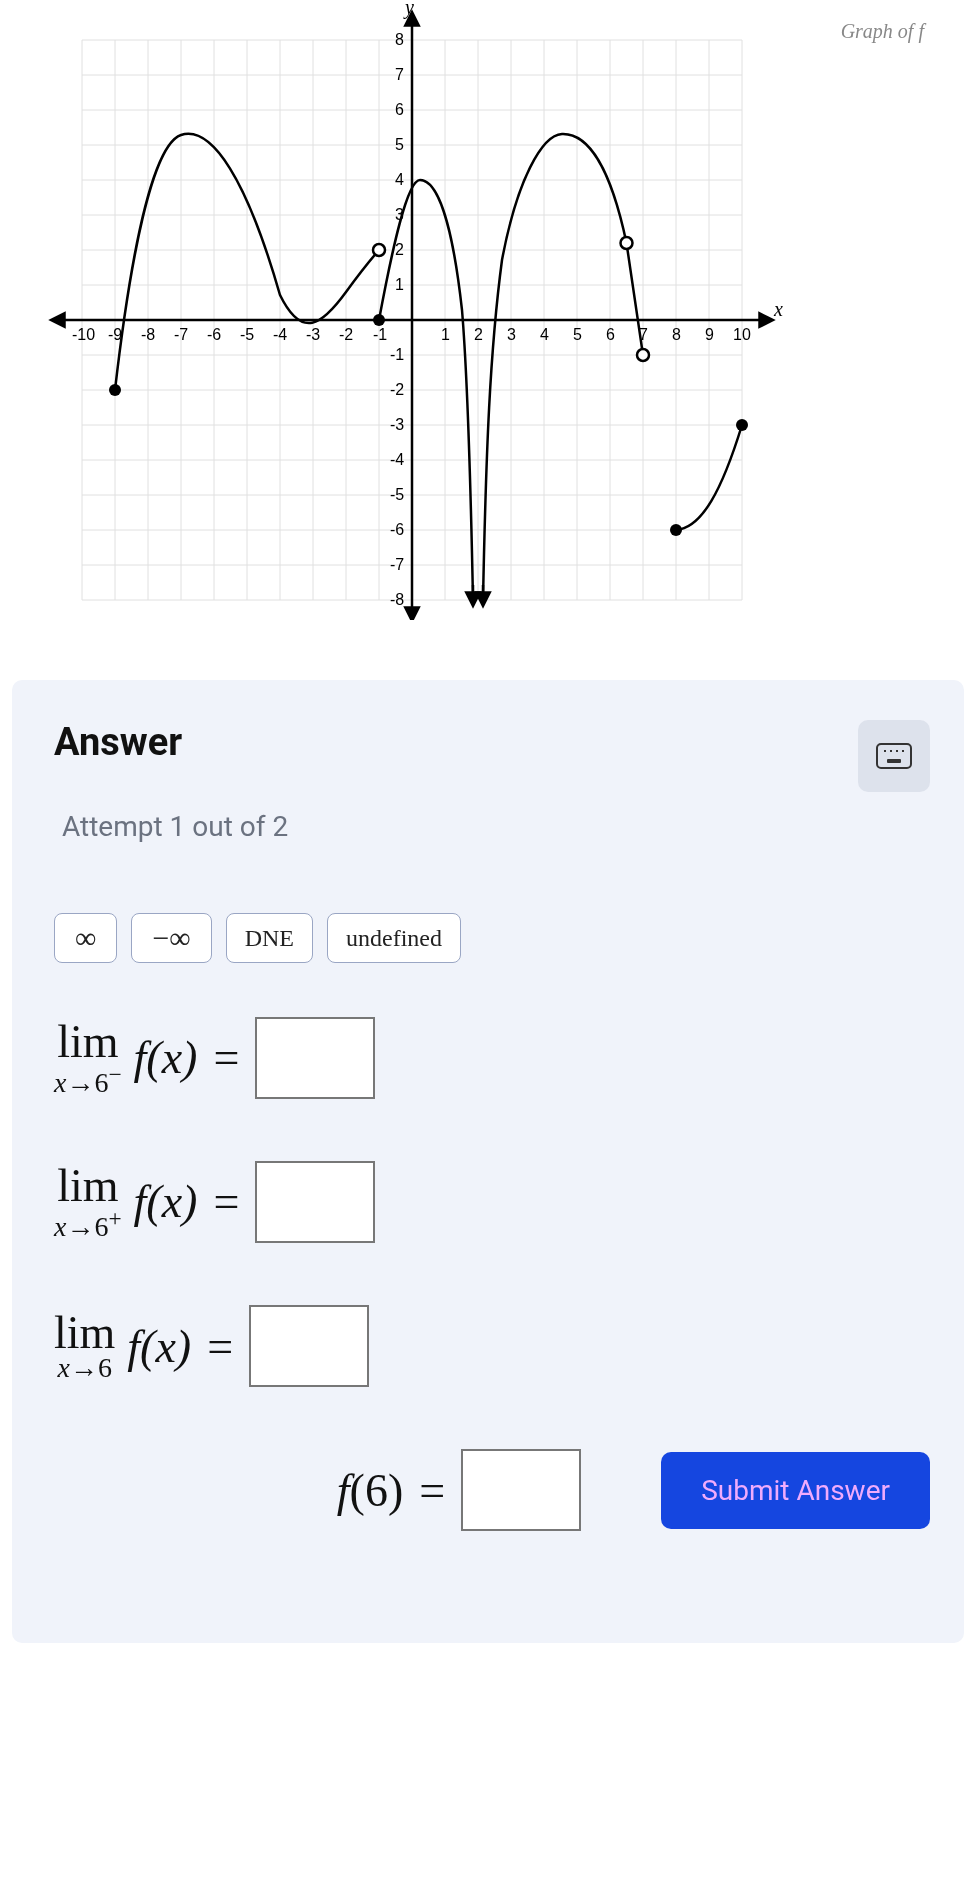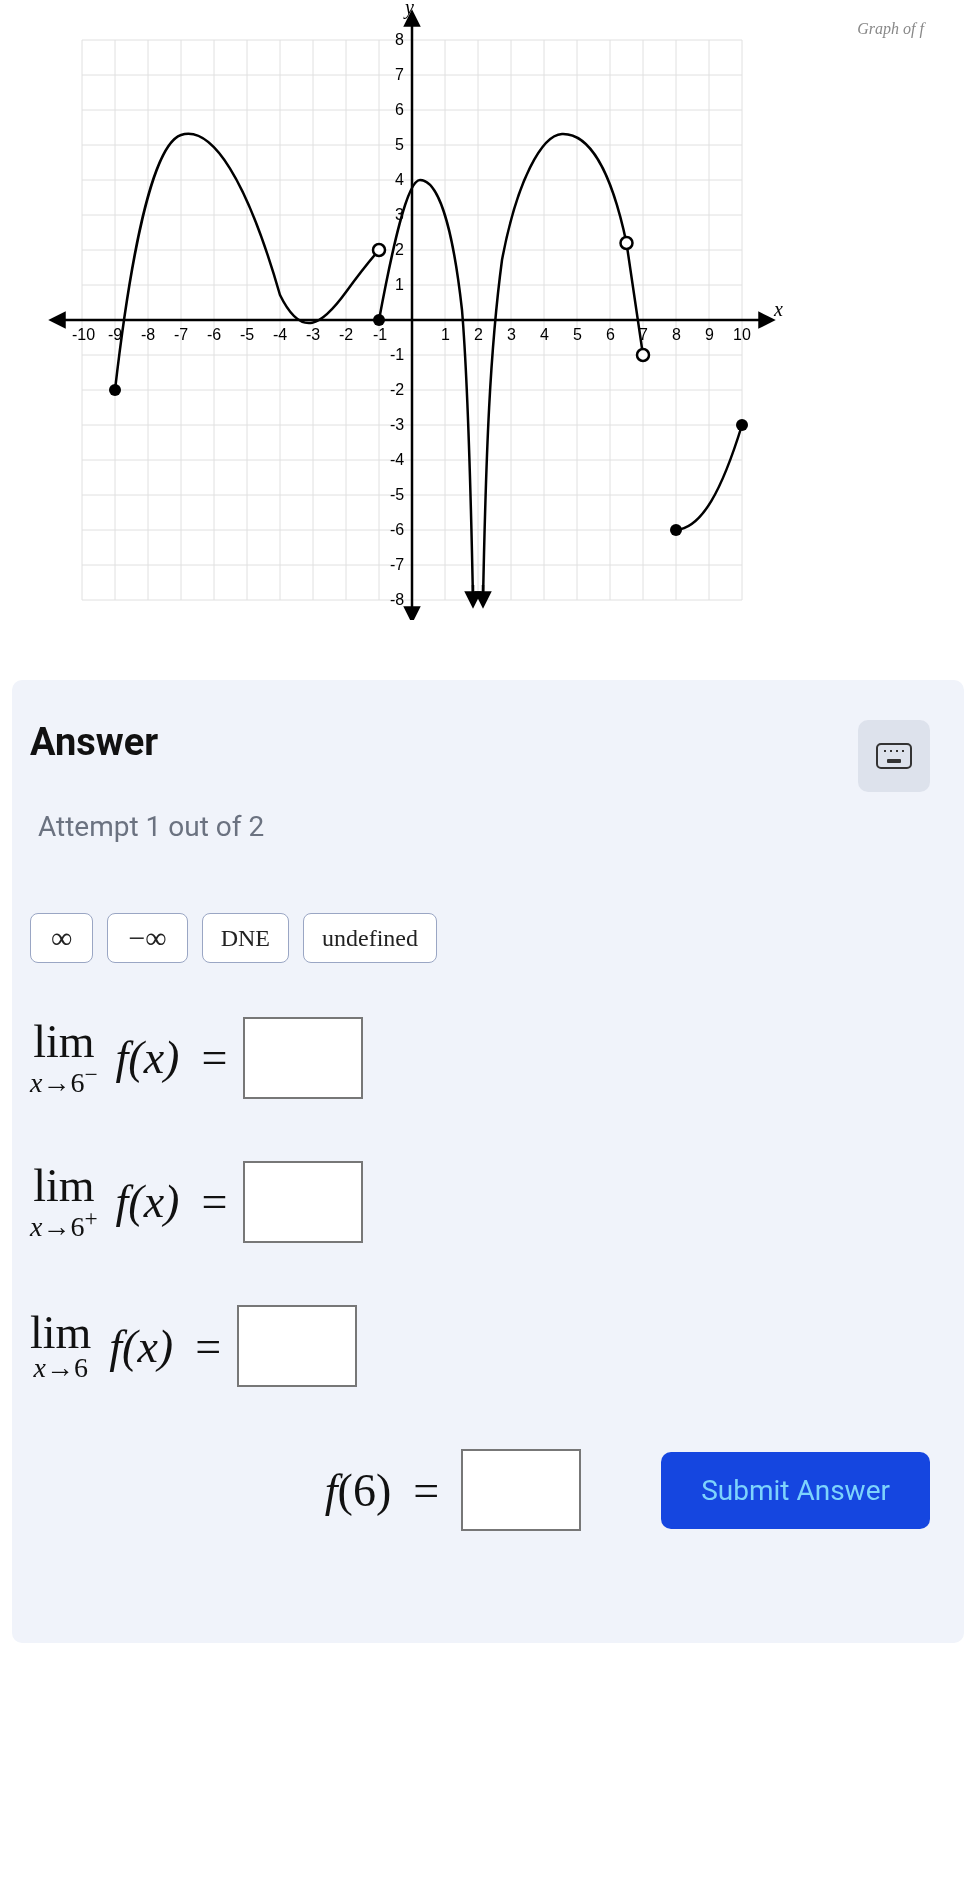--- a/index.html
+++ b/index.html
@@ -16,31 +16,31 @@
     position: relative;
     width: 100%;
     height: 620px;
     margin-bottom: 60px;
   }
   .graph-title {
     position: absolute;
     top: 20px;
     right: 40px;
     font-family: Georgia, 'Times New Roman', serif;
-    font-size: 16px;
+    font-size: 20px;
     color: #888;
     font-style: italic;
   }
   .graph-title .f {
     font-style: italic;
   }
   .answer-panel {
     background: #f0f3fa;
     border-radius: 10px;
-    padding: 40px 34px 50px 18px;
+    padding: 40px 34px 50px 42px;
     position: relative;
   }
   .answer-header {
     display: flex;
     justify-content: space-between;
     align-items: flex-start;
   }
   .answer-title {
     font-size: 38px;
     font-weight: 700;
@@ -111,21 +111,20 @@
     display: flex;
     align-items: center;
     margin-bottom: 62px;
     font-family: Georgia, 'Times New Roman', serif;
   }
   .limit-expr {
     font-size: 46px;
     color: #111;
     display: flex;
     align-items: center;
-    gap: 6px;
   }
   .lim-block {
     display: inline-flex;
     flex-direction: column;
     align-items: center;
     line-height: 1;
     margin-right: 12px;
   }
   .lim-top { font-size: 46px; }
   .lim-bot { font-size: 28px; margin-top: -2px; font-style: italic;}
@@ -142,21 +141,21 @@
     font-family: Georgia, serif;
   }
   .submit-row {
     display: flex;
     align-items: center;
     gap: 80px;
     justify-content: flex-end;
   }
   .submit-btn {
     background: #1546e0;
-    color: #7dd3fc;
+    color: #f0abfc;
     border: none;
     border-radius: 10px;
     font-size: 28px;
     padding: 22px 40px;
     cursor: pointer;
     font-family: -apple-system, BlinkMacSystemFont, 'Segoe UI', Roboto, sans-serif;
   }
   svg text.tick { font-size: 16px; font-family: Arial, sans-serif; }
   svg text.axislabel { font-size: 20px; font-style: italic; font-family: Georgia, serif; }
 </style>

